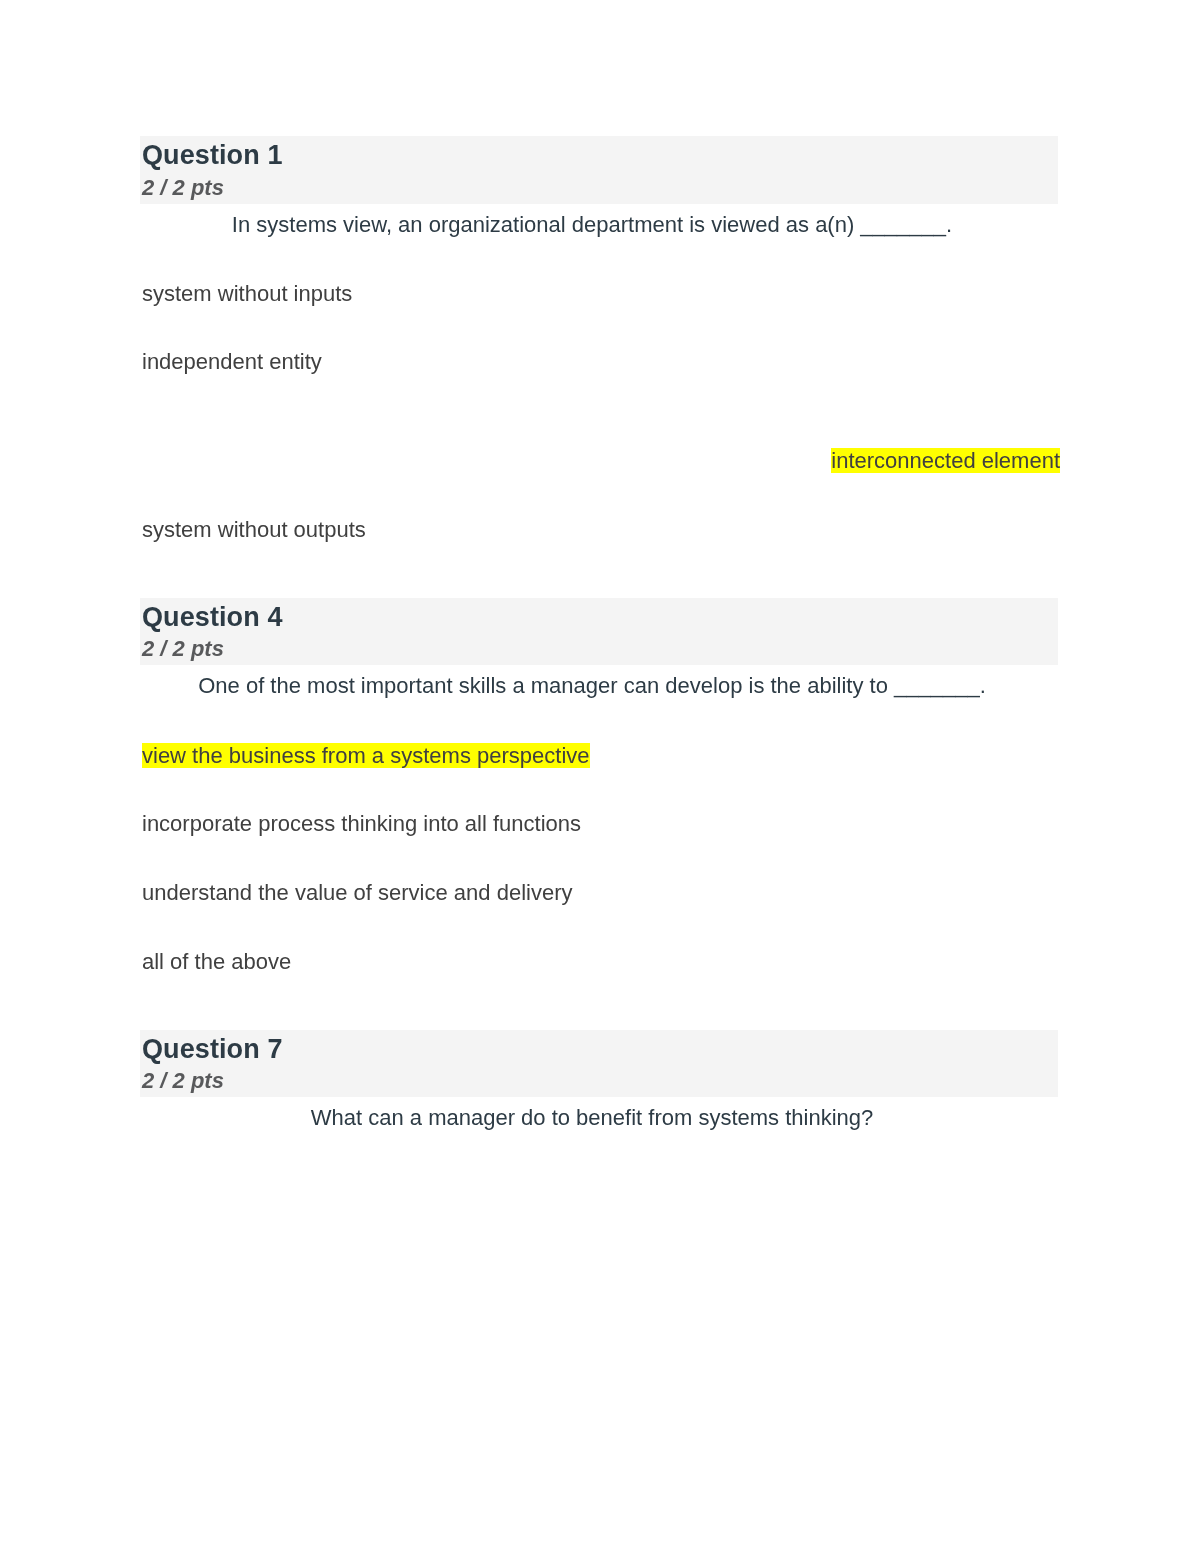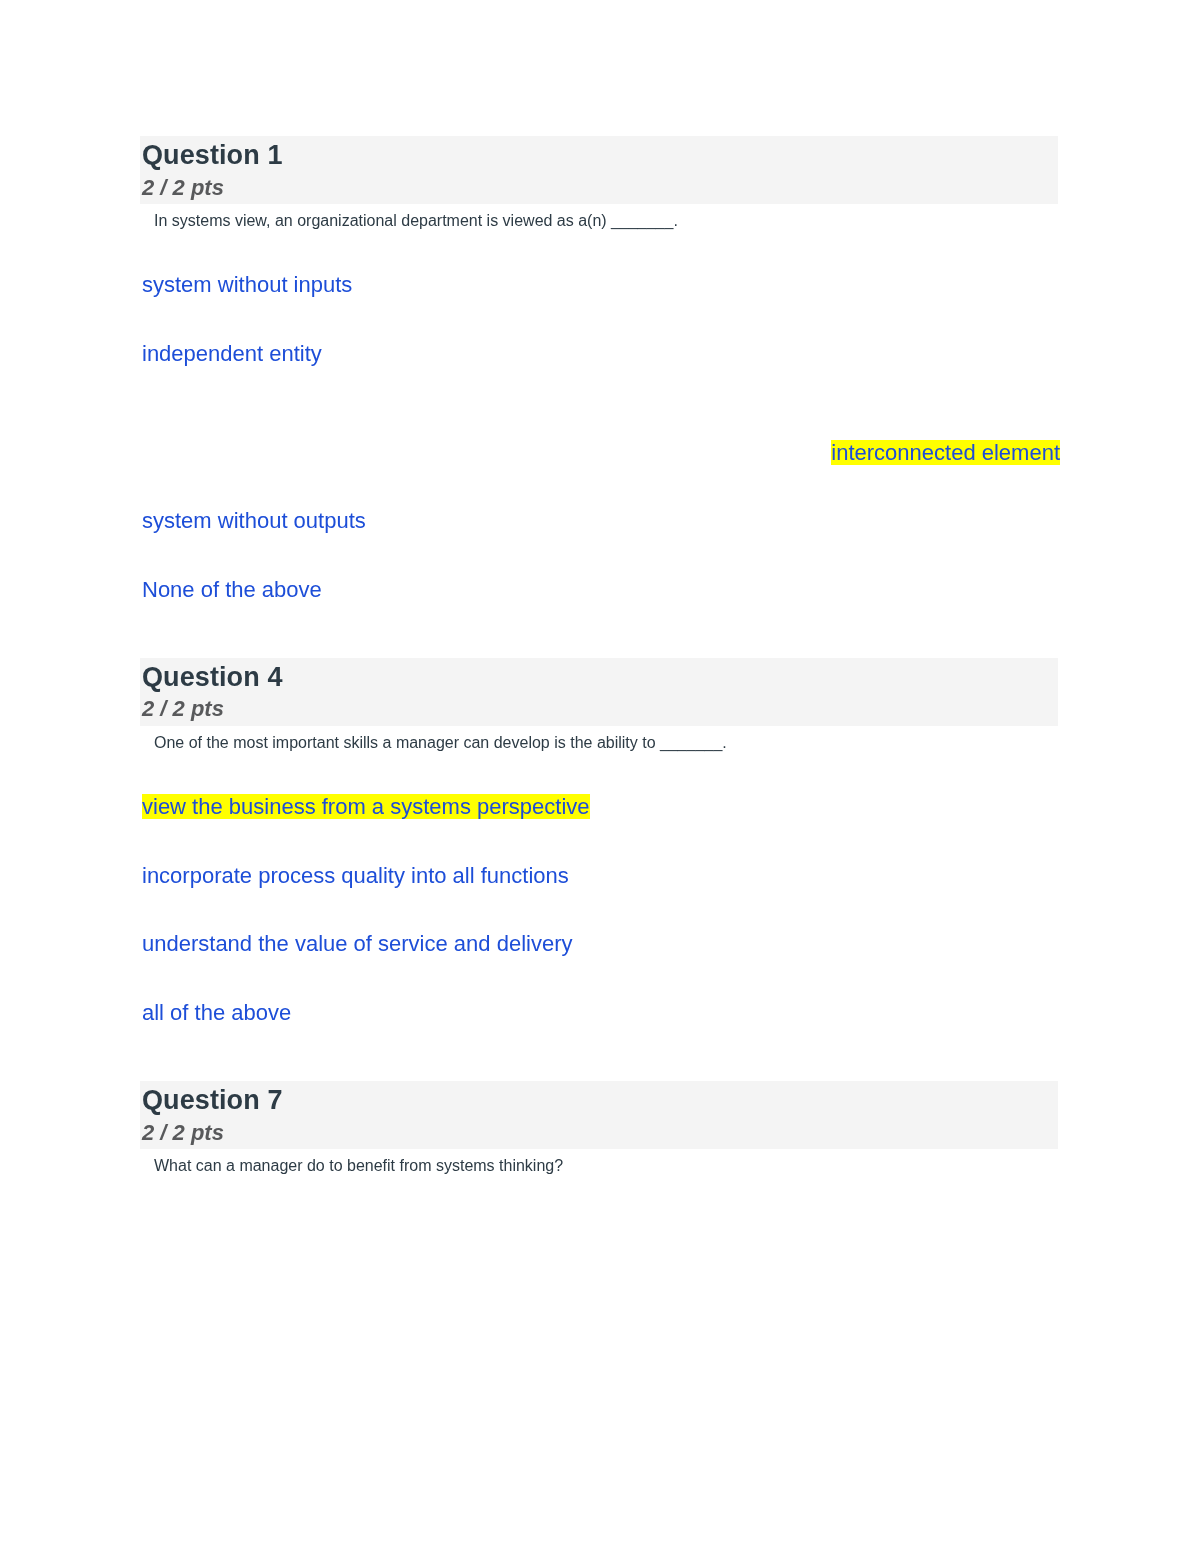--- a/index.html
+++ b/index.html
@@ -41,33 +41,34 @@
   }
   .q-points {
     font-size: 22px;
     font-weight: bold;
     line-height: 1.32;
     color: #58595B;
     margin: 0;
     font-style: italic;
   }
   .q-stem {
-    font-size: 16px;
+    font-size: 22px;
     line-height: 1.46;
     color: #2D3B45;
-    margin: 5px 0 0 12px;
+    margin: 5px 0 0 0;
     max-width: 900px;
+    text-align: center;
   }
   .answers {
     margin-top: 0;
   }
   .answer {
     font-size: 22px;
     line-height: 1.4;
-    color: #1d4ed8;
+    color: #404040;
     margin: 38px 0 0 0;
   }
   .answer .txt {
     display: inline;
   }
   .answer.highlighted .txt {
     background: #FFFF00;
     box-decoration-break: clone;
     -webkit-box-decoration-break: clone;
   }
@@ -87,35 +88,34 @@
     <div class="q-header">
       <div class="q-title">Question 1</div>
       <div class="q-points">2 / 2 pts</div>
     </div>
     <div class="q-stem">In systems view, an organizational department is viewed as a(n) _______.</div>
     <div class="answers">
       <div class="answer"><span class="txt">system without inputs</span></div>
       <div class="answer"><span class="txt">independent entity</span></div>
       <div class="answer highlighted extra-gap"><span class="txt">interconnected element</span></div>
       <div class="answer"><span class="txt">system without outputs</span></div>
-      <div class="answer"><span class="txt">None of the above</span></div>
     </div>
   </div>
 
   <div class="gap-q1-q2"></div>
 
   <div class="question-block">
     <div class="q-header">
       <div class="q-title">Question 4</div>
       <div class="q-points">2 / 2 pts</div>
     </div>
     <div class="q-stem">One of the most important skills a manager can develop is the ability to _______.</div>
     <div class="answers">
       <div class="answer highlighted"><span class="txt">view the business from a systems perspective</span></div>
-      <div class="answer"><span class="txt">incorporate process quality into all functions</span></div>
+      <div class="answer"><span class="txt">incorporate process thinking into all functions</span></div>
       <div class="answer"><span class="txt">understand the value of service and delivery</span></div>
       <div class="answer"><span class="txt">all of the above</span></div>
     </div>
   </div>
 
   <div class="gap-q2-q3"></div>
 
   <div class="question-block">
     <div class="q-header">
       <div class="q-title">Question 7</div>

